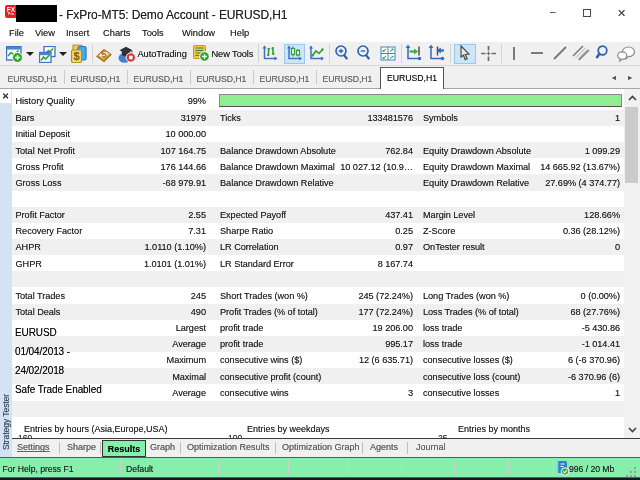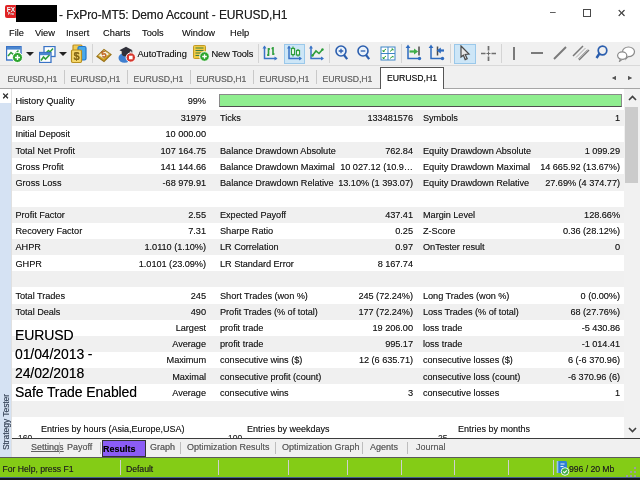--- a/index.html
+++ b/index.html
@@ -43,39 +43,39 @@
 .row.r0 span { top:2.2px;text-align:right; }
 .l1 { left:3.5px; }
 .v1 { left:40px; width:154px; text-align:right; }
 .l2 { left:208px; }
 .v2 { left:260px; width:141px; text-align:right; }
 .l3 { left:411px; }
 .v3 { left:470px; width:138px; text-align:right; }
 #greenbar { position:absolute; left:219px; top:93.5px; width:403px; height:13px; background:#90ee90; border:1px solid #8a8a8a; border-bottom-color:#4f4f4f; }
 
 
-.wm { position:absolute; left:15px; font-size:14px; color:#000; letter-spacing:-0.1px; }
+.wm { position:absolute; left:15px; font-size:10px; color:#000; letter-spacing:-0.1px; }
 
 
 .entry { position:absolute; top:424px; font-size:9px; color:#1b1b1b; }
 .tick { position:absolute; font-size:8.5px; color:#333; }
 
 
 #sbar { position:absolute; left:624px; top:89px; width:16px; height:348.5px; background:#f1f1f1; }
 #sthumb { position:absolute; left:624.5px; top:107px; width:13.5px; height:76px; background:#cbcbcb; }
 
 
 #darkline { position:absolute; left:12px; top:437.5px; width:628px; height:1.2px; background:#3c3c3c; }
 #btabs { position:absolute; left:12px; top:438.7px; width:628px; height:18.3px; background:#f0f0f0; }
 .btab { position:absolute; top:3.8px; color:#616161; font-size:9px; }
 .bsep { position:absolute; top:3px; height:12px; width:1px; background:#bdbdbd; }
-#bactive { position:absolute; left:90px; top:1px; width:44px; height:17px; background:#8b5cf6; border:1px solid #333; padding-top:3.4px; font-weight:bold; color:#000; font-size:9px; }
-
-
-#status { position:absolute; left:0; top:457px; width:640px; height:19.5px; background:#84cc16; border-top:1px solid #5a5a5a; }
+#bactive { position:absolute; left:90px; top:1px; width:44px; height:17px; background:#86efac; border:1px solid #333; text-align:center; padding-top:3.4px; font-weight:bold; color:#000; font-size:9px; }
+
+
+#status { position:absolute; left:0; top:457px; width:640px; height:19.5px; background:#86efac; border-top:1px solid #5a5a5a; }
 .ssep { position:absolute; top:2px; height:15px; width:1px; background:#cfcfcf; }
 .stxt { position:absolute; top:6.2px; font-size:8.7px; letter-spacing:-0.05px; color:#1f1f1f; }
 #btmborder { position:absolute; left:0; top:476.5px; width:640px; height:3.5px; background:#46638c; border-bottom:2px solid #14181d; }
 </style></head>
 <body>
 <div id="root">
 
 <div id="fxicon">
       <div style="top:0.5px;font-size:6.5px;">FX</div>
       <div style="top:7px;font-size:3.5px;">Pro</div>
@@ -268,31 +268,30 @@
 <div class="row odd" style="top:142.15px">
       <span class="l1">Total Net Profit</span>
       <span class="v1">107 164.75</span>
       <span class="l2">Balance Drawdown Absolute</span>
       <span class="v2">762.84</span>
       <span class="l3">Equity Drawdown Absolute</span>
       <span class="v3">1 099.29</span>
     </div>
 <div class="row" style="top:158.30px">
       <span class="l1">Gross Profit</span>
-      <span class="v1">141 144.66</span>
+      <span class="v1">176 144.66</span>
       <span class="l2">Balance Drawdown Maximal</span>
       <span class="v2">10 027.12 (10.9…</span>
       <span class="l3">Equity Drawdown Maximal</span>
       <span class="v3">14 665.92 (13.67%)</span>
     </div>
 <div class="row odd" style="top:174.45px">
       <span class="l1">Gross Loss</span>
       <span class="v1">-68 979.91</span>
       <span class="l2">Balance Drawdown Relative</span>
-      <span class="v2">13.10% (1 393.07)</span>
       <span class="l3">Equity Drawdown Relative</span>
       <span class="v3">27.69% (4 374.77)</span>
     </div>
 <div class="row" style="top:190.60px"></div>
 <div class="row odd" style="top:206.75px">
       <span class="l1">Profit Factor</span>
       <span class="v1">2.55</span>
       <span class="l2">Expected Payoff</span>
       <span class="v2">437.41</span>
       <span class="l3">Margin Level</span>
@@ -309,21 +308,21 @@
 <div class="row odd" style="top:239.05px">
       <span class="l1">AHPR</span>
       <span class="v1">1.0110 (1.10%)</span>
       <span class="l2">LR Correlation</span>
       <span class="v2">0.97</span>
       <span class="l3">OnTester result</span>
       <span class="v3">0</span>
     </div>
 <div class="row" style="top:255.20px">
       <span class="l1">GHPR</span>
-      <span class="v1">1.0101 (23.09%)</span>
+      <span class="v1">1.0101 (1.01%)</span>
       <span class="l2">LR Standard Error</span>
       <span class="v2">8 167.74</span>
     </div>
 <div class="row odd" style="top:271.35px"></div>
 <div class="row" style="top:287.50px">
       <span class="l1">Total Trades</span>
       <span class="v1">245</span>
       <span class="l2">Short Trades (won %)</span>
       <span class="v2">245 (72.24%)</span>
       <span class="l3">Long Trades (won %)</span>
@@ -377,41 +376,41 @@
 <div id="strip"></div>
 <div id="stripblue"></div>
 <div id="stripx">✕</div>
 <div id="striptext">Strategy Tester</div>
 
 <div class="wm" style="top:327px;">EURUSD</div>
 <div class="wm" style="top:346px;">01/04/2013 -</div>
 <div class="wm" style="top:365px;">24/02/2018</div>
 <div class="wm" style="top:384px;">Safe Trade Enabled</div>
 
-<div class="entry" style="left:41px;">Entries by hours (Asia,Europe,USA)</div>
+<div class="entry" style="left:24px;">Entries by hours (Asia,Europe,USA)</div>
 <div class="entry" style="left:247px;">Entries by weekdays</div>
 <div class="entry" style="left:458px;">Entries by months</div>
 <div class="tick" style="left:18px;top:433px;">160</div>
 <div class="tick" style="left:228px;top:433px;">100</div>
 <div class="tick" style="left:438px;top:433px;">25</div>
 
 <div id="sbar"></div>
 <div id="sthumb"></div>
 <svg style="position:absolute;left:628px;top:95px" width="9" height="6" viewBox="0 0 9 6">
       <path d="M1 5 L4.5 1.5 L8 5" fill="none" stroke="#404040" stroke-width="1.6"></path>
     </svg>
 <svg style="position:absolute;left:628px;top:427px" width="9" height="6" viewBox="0 0 9 6">
       <path d="M1 1 L4.5 4.5 L8 1" fill="none" stroke="#404040" stroke-width="1.6"></path>
     </svg>
 
 <div id="darkline"></div>
 <div id="btabs">
-  <div class="btab" style="left:19px;text-decoration:underline;">Settings</div>
+  <div class="btab" style="left:5px;text-decoration:underline;">Settings</div>
   <div class="bsep" style="left:47px;"></div>
-  <div class="btab" style="left:55px;">Payoff</div>
+  <div class="btab" style="left:55px;">Sharpe</div>
   <div class="bsep" style="left:88px;"></div>
   <div id="bactive">Results</div>
   <div class="btab" style="left:138px;">Graph</div>
   <div class="bsep" style="left:168px;"></div>
   <div class="btab" style="left:175px;">Optimization Results</div>
   <div class="bsep" style="left:263px;"></div>
   <div class="btab" style="left:270px;">Optimization Graph</div>
   <div class="bsep" style="left:350px;"></div>
   <div class="btab" style="left:358px;">Agents</div>
   <div class="bsep" style="left:395px;"></div>

